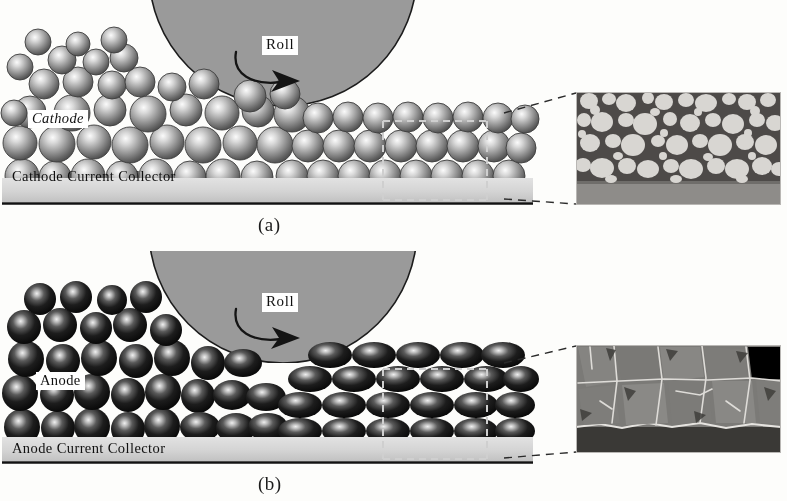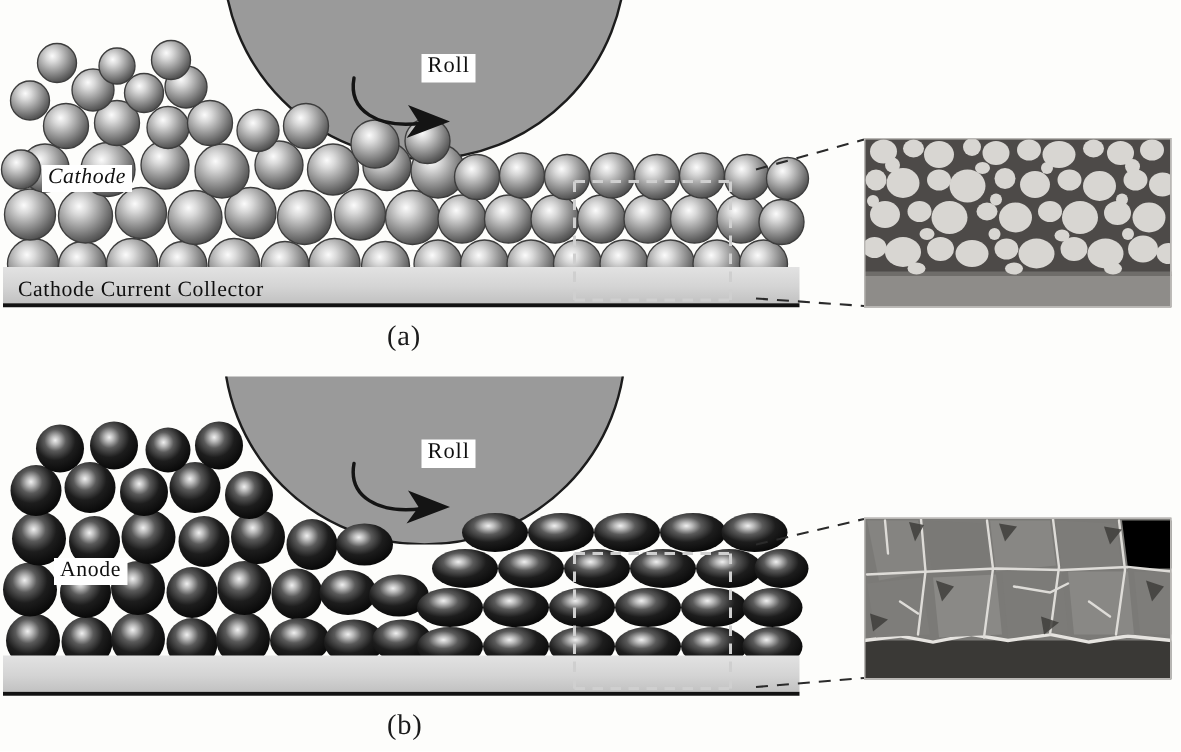--- a/index.html
+++ b/index.html
@@ -58,21 +58,20 @@
   .panel-caption {
     position: absolute;
     font-family: "Liberation Serif", "DejaVu Serif", serif;
     font-size: 19px;
     color: #1b1b1b;
     letter-spacing: 0.5px;
   }
   .roll-label {
     font-size: 15px;
     letter-spacing: 0.6px;
-    margin-left: 19px;
   }
 </style>
 </head>
 <body>
 
 <div id="figure" style="background: rgb(253, 253, 251);">
 
   <div class="panel" id="panel-a">
     <svg class="panel-svg" width="787" height="250" viewBox="0 0 787 250">
       <defs>
@@ -259,21 +258,21 @@
           <ellipse cx="742" cy="179" rx="6" ry="4"></ellipse>
         </g>
         <rect x="576" y="92" width="205" height="113" fill="none" stroke="#b9b7b4" stroke-width="2"></rect>
       </g>
     </svg>
 
     <div class="boxlabel" style="left:28px; top:110px;font-style:italic;">Cathode</div>
 
     <div class="boxlabel roll-label" style="left:262px; top:36px;">Roll</div>
 
-    <div class="collector-label" style="left:12px; top:185px;">Cathode Current Collector</div>
+    <div class="collector-label" style="left:12px; top:168px;">Cathode Current Collector</div>
 
     <div class="panel-caption" style="left:258px; top:214px;">(a)</div>
   </div>
 
   <div class="panel" id="panel-b">
     <svg class="panel-svg" width="787" height="250" viewBox="0 0 787 250">
       <defs>
         <radialGradient id="sphB" cx="40%" cy="33%" r="70%">
           <stop offset="0%" stop-color="#f0f0f0"></stop>
           <stop offset="13%" stop-color="#b9b9b9"></stop>
@@ -425,17 +424,18 @@
           <polygon points="580,158 592,162 582,170"></polygon>
         </g>
         <rect x="576" y="94" width="205" height="108" fill="none" stroke="#b9b7b4" stroke-width="2"></rect>
       </g>
     </svg>
 
     <div class="boxlabel" style="left:36px; top:121px;">Anode</div>
 
     <div class="boxlabel roll-label" style="left:262px; top:42px;">Roll</div>
 
+    <div class="collector-label" style="left:12px; top:189px;">Anode Current Collector</div>
 
     <div class="panel-caption" style="left:258px; top:222px;">(b)</div>
   </div>
 
 </div>
 
 </body></html>

